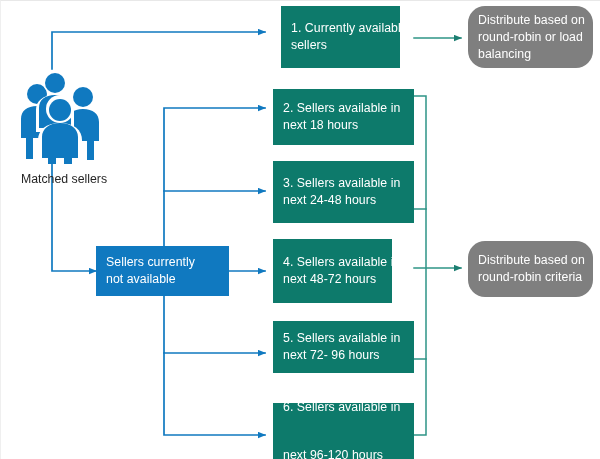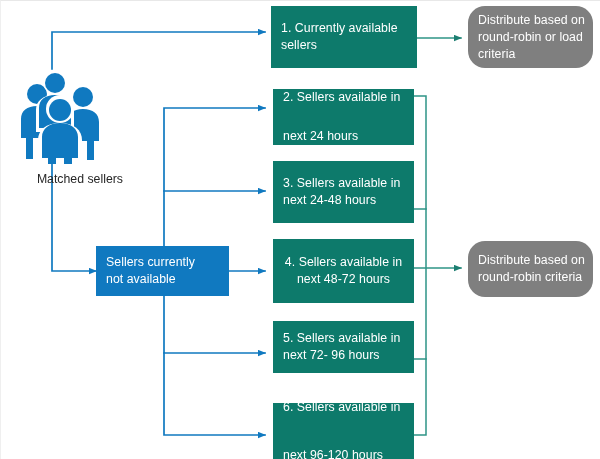--- a/index.html
+++ b/index.html
@@ -48,21 +48,21 @@
     left: 10px;
     top: 68px;
     width: 98px;
     height: 95px;
   }
   .caption {
     position: absolute;
     left: 4px;
     top: 170px;
     width: 118px;
-    text-align: right;
+    text-align: center;
     color: #262626;
     font-size: 12.3px;
     line-height: 16px;
   }
 </style>
 </head>
 <body>
 
 <div id="diagram-root">
 
@@ -122,54 +122,54 @@
     </svg>
   </div>
 
   <div class="caption">Matched sellers</div>
 
   <div class="node blue" style="left:95px; top:245px; width:133px; height:50px;">
     <span>Sellers currently</span>
     <span>not available</span>
   </div>
 
-  <div class="node green" style="left:270px; top:5px; width:146px; height:62px;">
+  <div class="node green" style="left:280px; top:5px; width:119px; height:62px;">
     <span>1. Currently available</span>
     <span>sellers</span>
   </div>
 
-  <div class="node green" style="left:272px; top:88px; width:141px; height:56px;justify-content:space-between;">
+  <div class="node green" style="left:272px; top:88px; width:141px; height:56px;">
     <span>2. Sellers available in</span>
-    <span>next 24 hours</span>
+    <span>next 18 hours</span>
   </div>
 
   <div class="node green" style="left:272px; top:160px; width:141px; height:62px;">
     <span>3. Sellers available in</span>
     <span>next 24-48 hours</span>
   </div>
 
-  <div class="node green" style="left:272px; top:238px; width:141px; height:64px;text-align:center;">
+  <div class="node green" style="left:272px; top:238px; width:119px; height:64px;">
     <span>4. Sellers available in</span>
     <span>next 48-72 hours</span>
   </div>
 
   <div class="node green" style="left:272px; top:320px; width:141px; height:52px;">
     <span>5. Sellers available in</span>
     <span>next 72- 96 hours</span>
   </div>
 
   <div class="node green" style="left:272px; top:402px; width:141px; height:56px;gap:31px;">
     <span>6. Sellers available in</span>
     <span>next 96-120 hours</span>
   </div>
 
   <div class="node gray" style="left:467px; top:5px; width:125px; height:62px;">
     <span>Distribute based on</span>
     <span>round-robin or load</span>
-    <span>criteria</span>
+    <span>balancing</span>
   </div>
 
   <div class="node gray" style="left:467px; top:240px; width:125px; height:56px;">
     <span>Distribute based on</span>
     <span>round-robin criteria</span>
   </div>
 
 </div>
 
 </body></html>

